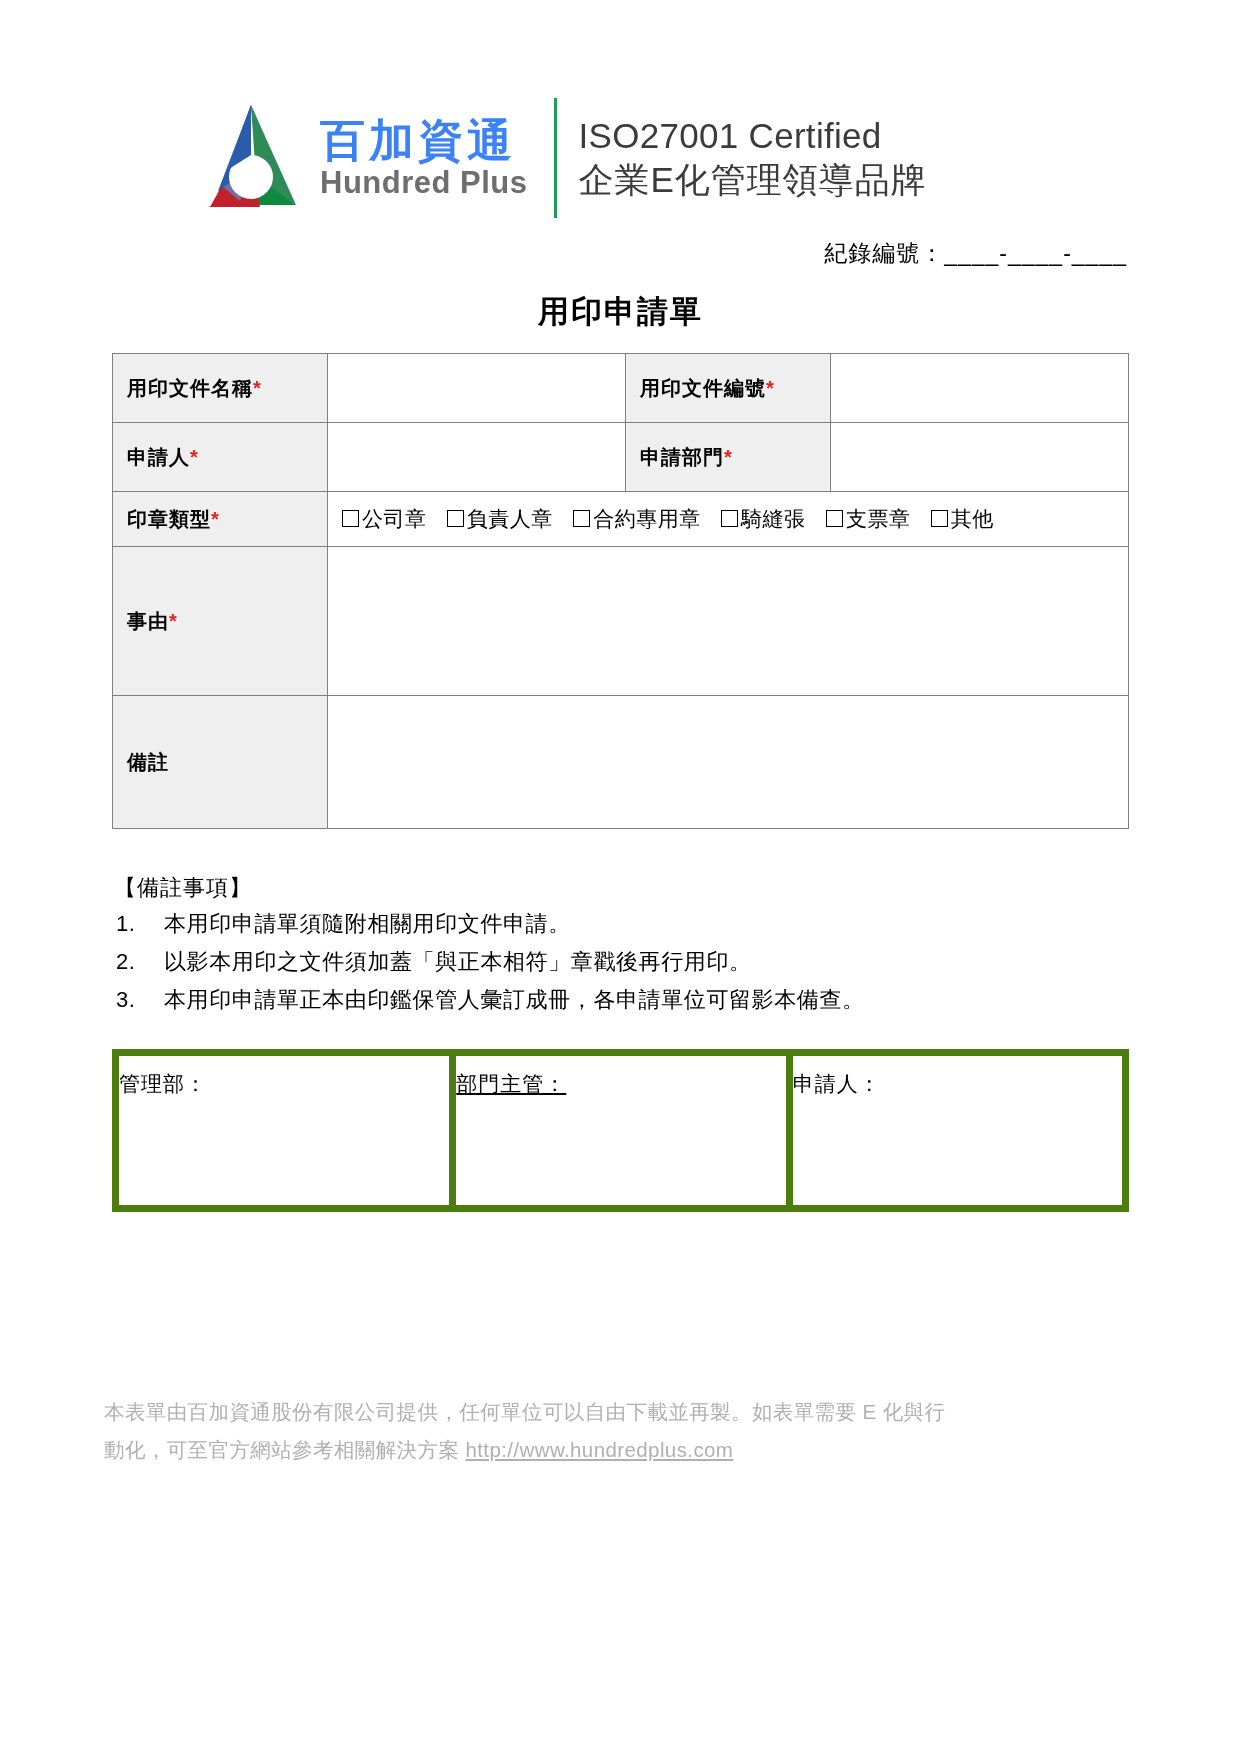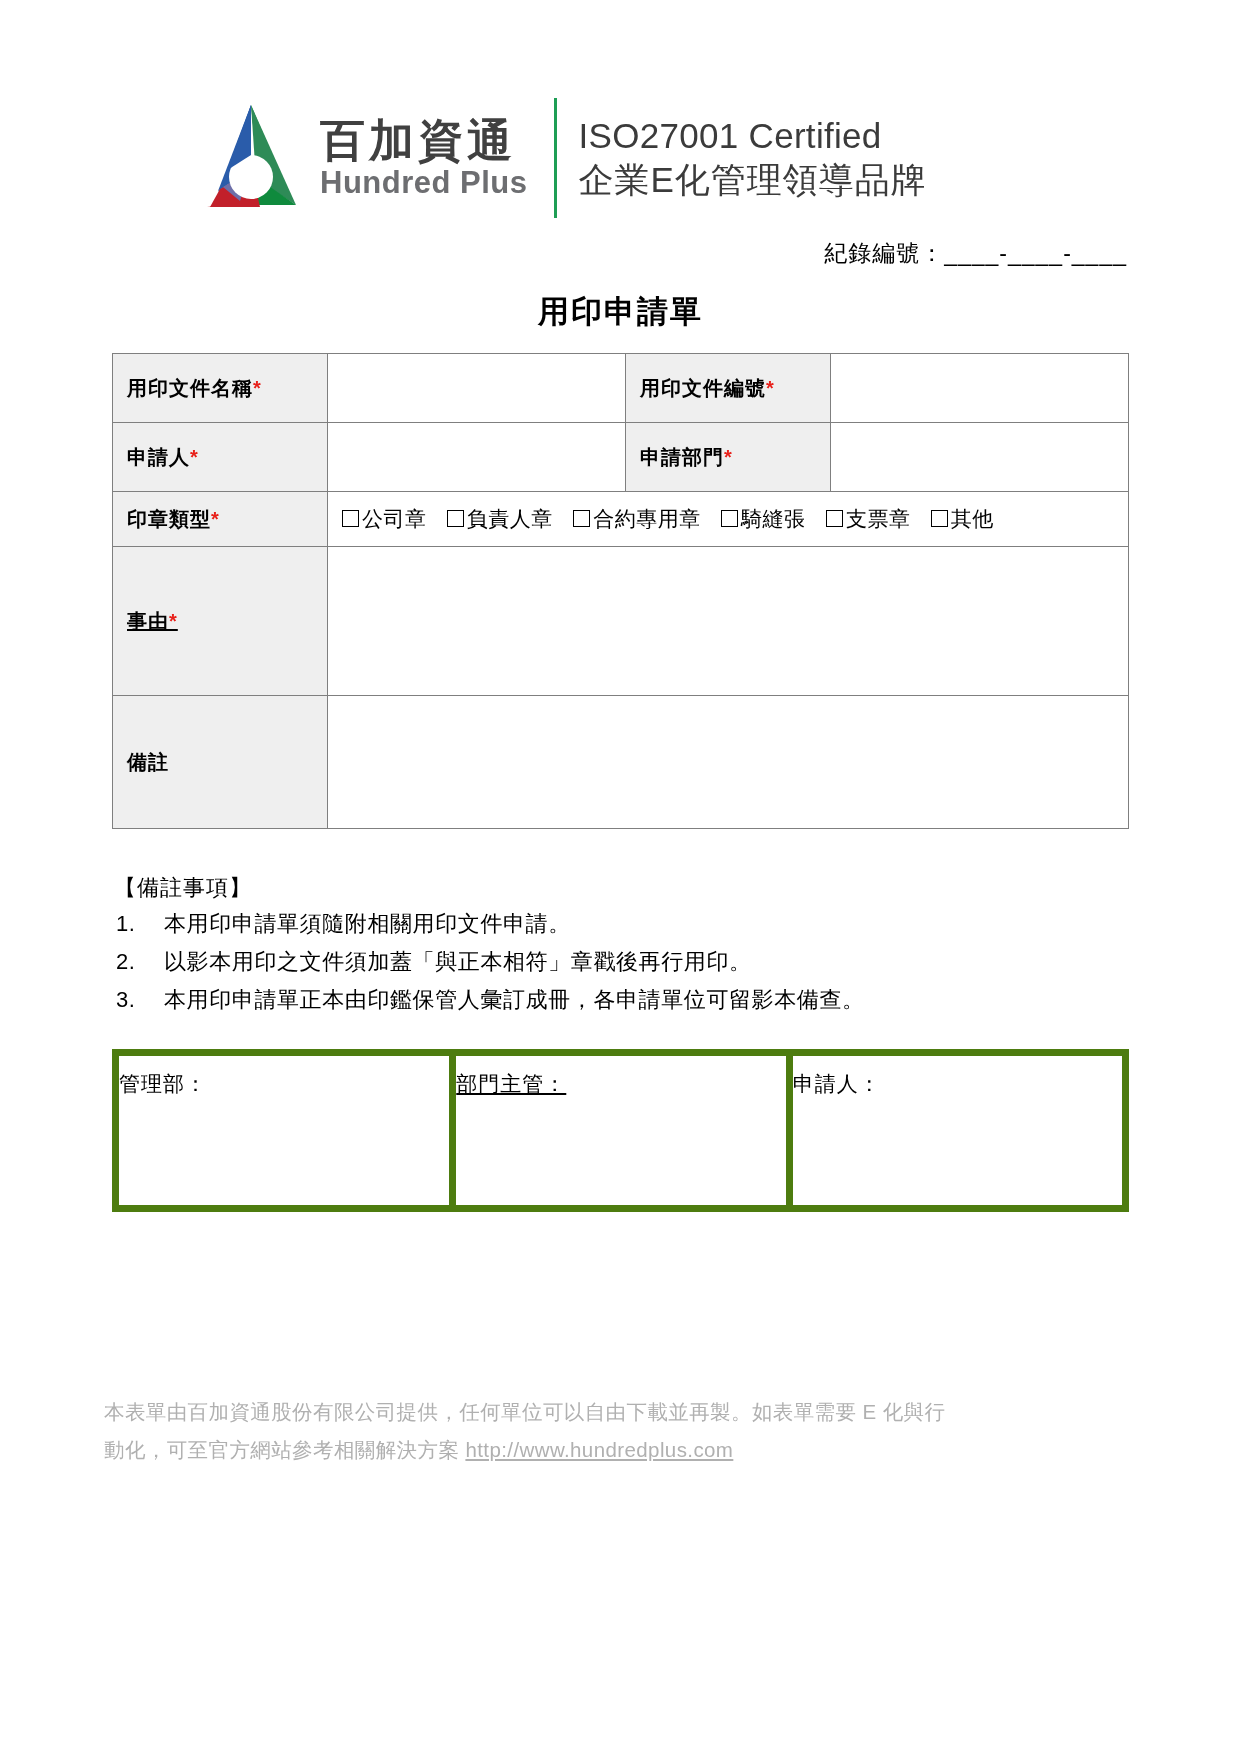--- a/index.html
+++ b/index.html
@@ -42,21 +42,21 @@
     display: flex;
     flex-direction: column;
     justify-content: center;
     margin-right: 26px;
   }
   .logo-cn {
     font-size: 45px;
     font-weight: bold;
     letter-spacing: 4px;
     line-height: 1.12;
-    color: #404040;
+    color: #3b82f6;
   }
   .logo-en {
     font-size: 31px;
     font-weight: bold;
     letter-spacing: 0.5px;
     line-height: 1.1;
     color: #6d6e71;
   }
   .logo-divider {
     width: 3px;
@@ -132,21 +132,21 @@
   }
   td.val { background: #ffffff; }
   td.lbl2 {
     background: #efefef;
     font-weight: bold;
     letter-spacing: 1px;
     width: 176px;
   }
   tr.r-short td { height: 68px; }
   tr.r-stamp td { height: 54px; }
-  tr.r-tall td { height: 148px; vertical-align: middle; text-decoration: underline; }
+  tr.r-tall td { height: 148px; vertical-align: middle; }
   tr.r-tall2 td { height: 132px; vertical-align: middle; }
   .stamp-list {
     font-size: 21px;
     letter-spacing: 0.5px;
     white-space: nowrap;
   }
   .stamp-item { margin-right: 14px; display: inline-block; font-family: Liberation Mono, monospace; }
   .cbx {
     display: inline-block;
     width: 15px;

